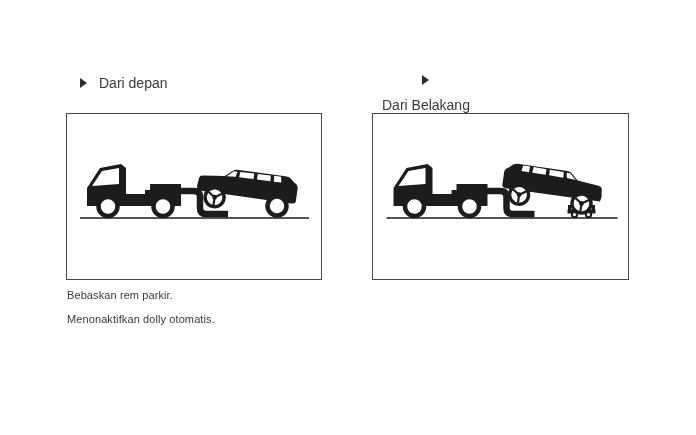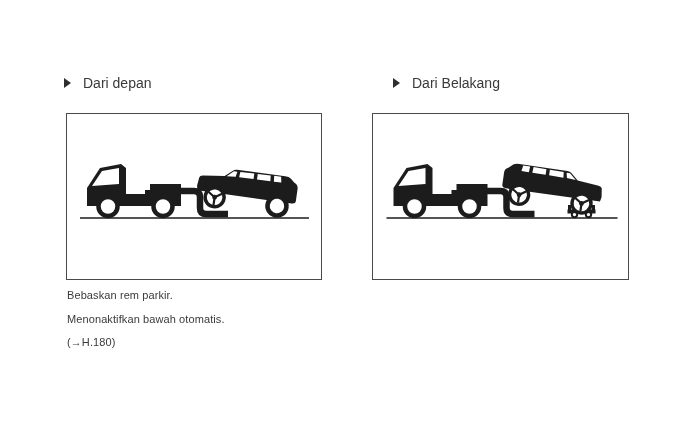--- a/index.html
+++ b/index.html
@@ -14,22 +14,22 @@
   }
   .heading {
     position: absolute;
     top: 75px;
     display: flex;
     align-items: center;
     gap: 12px;
     font-size: 14px;
     white-space: nowrap;
   }
-  .h-left  { left: 64px; }
-  .h-right { left: 393px; }
+  .h-left  { left: 80px; }
+  .h-right { left: 382px; flex-direction: column; }
   .tri {
     width: 0; height: 0;
     border-left: 7px solid #2e2e2e;
     border-top: 5px solid transparent;
     border-bottom: 5px solid transparent;
     flex: 0 0 auto;
   }
   figure.box {
     position: absolute;
     top: 113px;
@@ -104,22 +104,21 @@
         </g>
         <g transform="translate(82,30.5)">
           <use href="#g-wheel-plain"></use>
         </g>
       </g>
     </svg>
   </figure>
 
   <div class="caption cap-left">
     <div class="cap-line">Bebaskan rem parkir.</div>
-    <div class="cap-line">Menonaktifkan bawah otomatis.</div>
-    <div class="cap-line">(→H.180)</div>
+    <div class="cap-line">Menonaktifkan dolly otomatis.</div>
   </div>
 
   <div class="heading h-right">
     <span class="tri"></span>
     <span>Dari Belakang</span>
   </div>
 
   <figure class="box box-right">
     <svg class="art" viewBox="0 0 254 165">
       <line x1="13" y1="104" x2="244" y2="104" stroke="#1c1c1c" stroke-width="1.7"></line>

